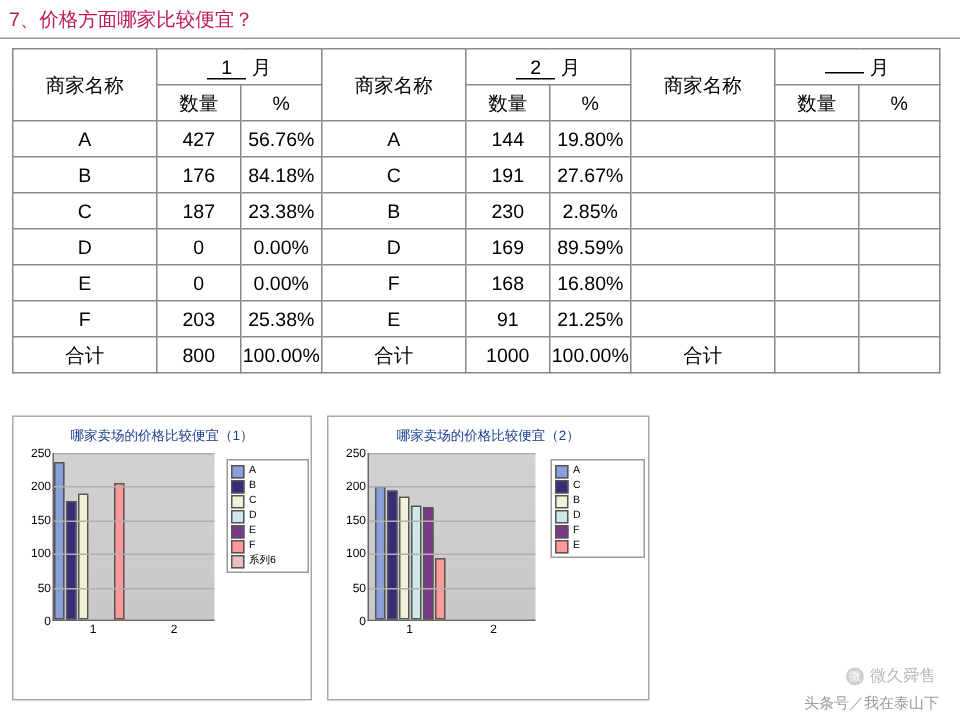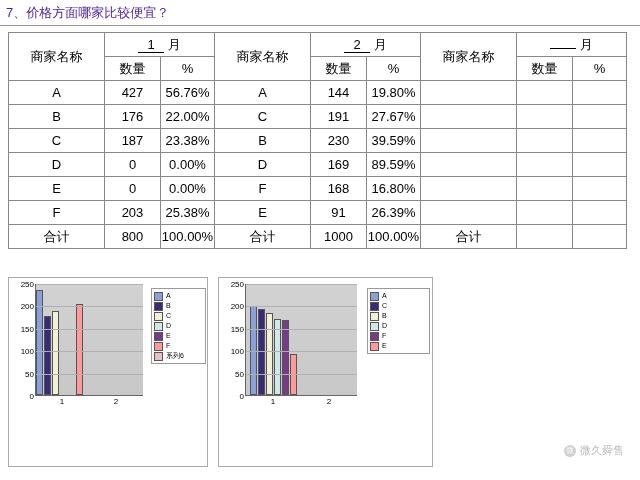--- a/index.html
+++ b/index.html
@@ -15,21 +15,21 @@
     position: relative;
   }
   .page {
     position: relative;
     width: 640px;
     height: 480px;
     box-sizing: border-box;
   }
   .question {
     font-size: 13px;
-    color: #4c1d95;
+    color: #be185d;
     padding: 4px 0 3px 6px;
     border-bottom: 1px solid #999;
     letter-spacing: 0px;
   }
 
   
   table.main {
     border-collapse: collapse;
     width: 618px;
     margin: 6px 0 0 8px;
@@ -273,35 +273,35 @@
         <td>A</td>
         <td>144</td>
         <td>19.80%</td>
         <td></td>
         <td></td>
         <td></td>
       </tr>
       <tr>
         <td>B</td>
         <td>176</td>
-        <td>22.00%</td>
+        <td>84.18%</td>
         <td>C</td>
         <td>191</td>
         <td>27.67%</td>
         <td></td>
         <td></td>
         <td></td>
       </tr>
       <tr>
         <td>C</td>
         <td>187</td>
         <td>23.38%</td>
         <td>B</td>
         <td>230</td>
-        <td>39.59%</td>
+        <td>2.85%</td>
         <td></td>
         <td></td>
         <td></td>
       </tr>
       <tr>
         <td>D</td>
         <td>0</td>
         <td>0.00%</td>
         <td>D</td>
         <td>169</td>
@@ -320,21 +320,21 @@
         <td></td>
         <td></td>
         <td></td>
       </tr>
       <tr>
         <td>F</td>
         <td>203</td>
         <td>25.38%</td>
         <td>E</td>
         <td>91</td>
-        <td>26.39%</td>
+        <td>21.25%</td>
         <td></td>
         <td></td>
         <td></td>
       </tr>
       <tr class="total-row">
         <td class="left-pad">合计</td>
         <td>800</td>
         <td>100.00%</td>
         <td class="left-pad">合计</td>
         <td>1000</td>
@@ -342,20 +342,21 @@
         <td class="left-pad">合计</td>
         <td></td>
         <td></td>
       </tr>
     </tbody>
   </table>
 
   <div class="charts">
 
     <div class="chartbox" id="chart1">
+      <div class="chart-title">哪家卖场的价格比较便宜（1）</div>
       <div class="plot-wrap">
         <div class="yaxis" id="yax1">
             <span style="top: 112px;">0</span>
             <span style="top: 89.6px;">50</span>
             <span style="top: 67.2px;">100</span>
             <span style="top: 44.8px;">150</span>
             <span style="top: 22.4px;">200</span>
             <span style="top: 0px;">250</span>
           </div>
         <div class="plot" id="plot1">
@@ -416,20 +417,21 @@
             </div>
             <div class="legitem">
               <span class="swatch" style="background: rgb(232, 192, 192);"></span>
               <span>系列6</span>
             </div>
           </div>
       </div>
     </div>
 
     <div class="chartbox" id="chart2">
+      <div class="chart-title">哪家卖场的价格比较便宜（2）</div>
       <div class="plot-wrap">
         <div class="yaxis" id="yax2">
             <span style="top: 112px;">0</span>
             <span style="top: 89.6px;">50</span>
             <span style="top: 67.2px;">100</span>
             <span style="top: 44.8px;">150</span>
             <span style="top: 22.4px;">200</span>
             <span style="top: 0px;">250</span>
           </div>
         <div class="plot" id="plot2">
@@ -489,14 +491,15 @@
           </div>
       </div>
     </div>
 
   </div>
 
   <div class="watermark">
     <span class="wm-circle">微</span>
     <span>微久舜售</span>
   </div>
+  <div class="credit">头条号／我在泰山下</div>
 
 </div>
 
 </body></html>

